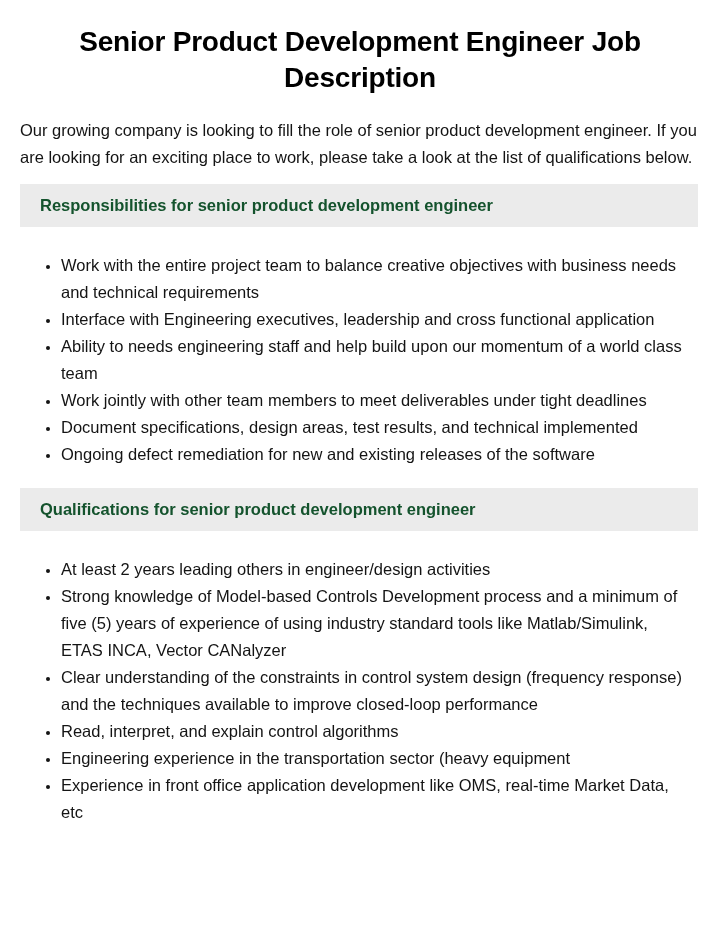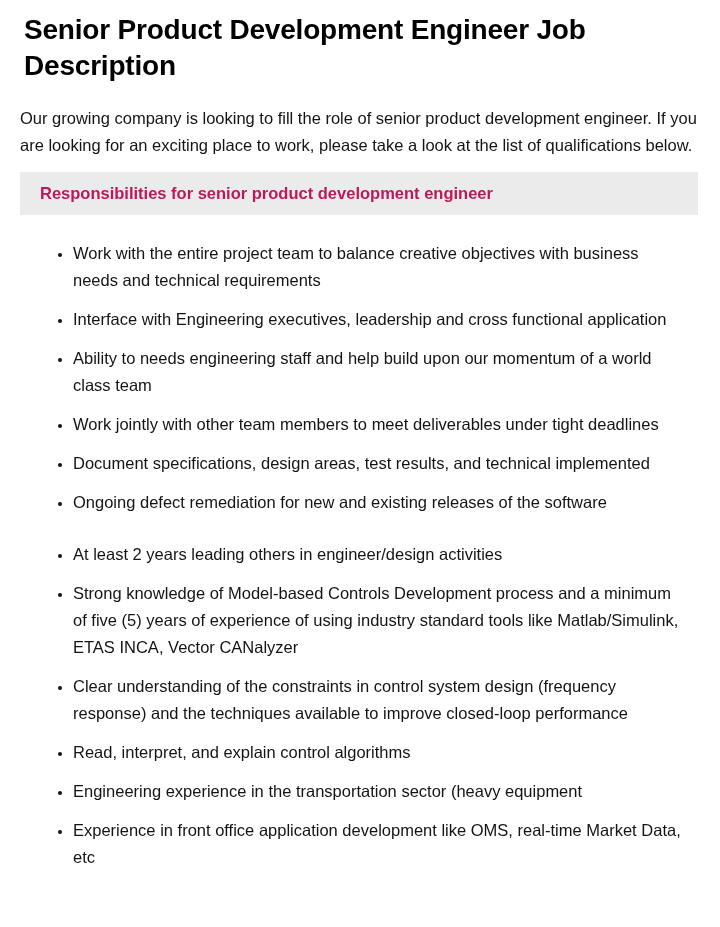--- a/index.html
+++ b/index.html
@@ -12,57 +12,57 @@
     width: 720px;
     height: 927px;
     overflow: hidden;
     font-family: "Liberation Sans", "DejaVu Sans", sans-serif;
     color: #141414;
   }
   .page {
     padding: 8px 20px 0 20px;
   }
   h1.doc-title {
-    margin: 4px;
+    margin: 16px;
     font-size: 28px;
     line-height: 36px;
     font-weight: bold;
-    text-align: left;
+    text-align: center;
     color: #000000;
     letter-spacing: -0.2px;
   }
   p.intro {
     margin: 21px 0 0 0;
     font-size: 16.5px;
     line-height: 27px;
   }
   .section-bar {
     margin-top: 13px;
     height: 43px;
     width: 678px;
     background: #ebebeb;
     display: flex;
     align-items: center;
     padding-left: 20px;
   }
   .section-bar .bar-label {
     font-size: 16.5px;
     font-weight: bold;
-    color: #be185d;
+    color: #14532d;
   }
   ul.bullets {
     margin: 25px 0 0 0;
     padding: 0 0 0 41px;
     list-style: disc outside;
   }
   ul.bullets li {
     font-size: 16.5px;
     line-height: 27px;
     padding-left: 0;
-    margin: 12px;
+    margin: 0;
     max-width: 632px;
   }
   ul.bullets li::marker {
     font-size: 14px;
   }
   .section-block { margin: 0; }
 </style>
 </head>
 <body>
 
@@ -80,20 +80,23 @@
       <li>Work with the entire project team to balance creative objectives with business needs and technical requirements</li>
       <li>Interface with Engineering executives, leadership and cross functional application</li>
       <li>Ability to needs engineering staff and help build upon our momentum of a world class team</li>
       <li>Work jointly with other team members to meet deliverables under tight deadlines</li>
       <li>Document specifications, design areas, test results, and technical implemented</li>
       <li>Ongoing defect remediation for new and existing releases of the software</li>
     </ul>
   </div>
 
   <div class="section-block" style="margin-top: 20px;">
+    <div class="section-bar">
+      <span class="bar-label">Qualifications for senior product development engineer</span>
+    </div>
     <ul class="bullets">
       <li>At least 2 years leading others in engineer/design activities</li>
       <li>Strong knowledge of Model-based Controls Development process and a minimum of five (5) years of experience of using industry standard tools like Matlab/Simulink, ETAS INCA, Vector CANalyzer</li>
       <li>Clear understanding of the constraints in control system design (frequency response) and the techniques available to improve closed-loop performance</li>
       <li>Read, interpret, and explain control algorithms</li>
       <li>Engineering experience in the transportation sector (heavy equipment</li>
       <li>Experience in front office application development like OMS, real-time Market Data, etc</li>
     </ul>
   </div>
 

